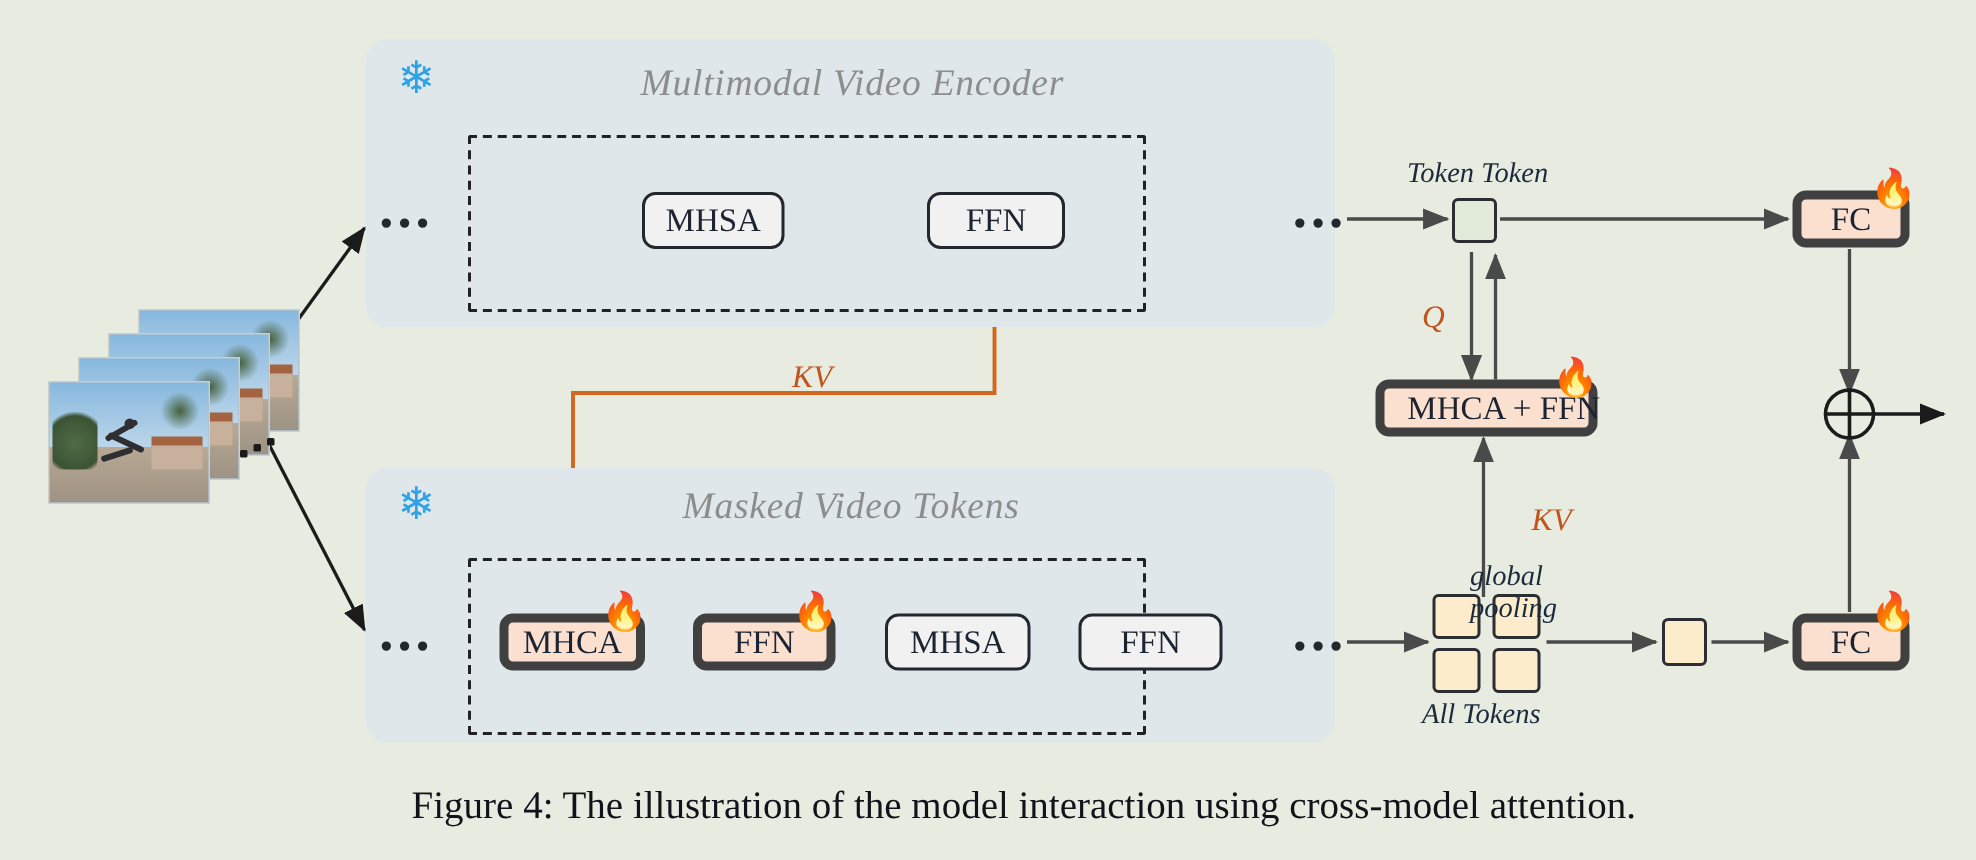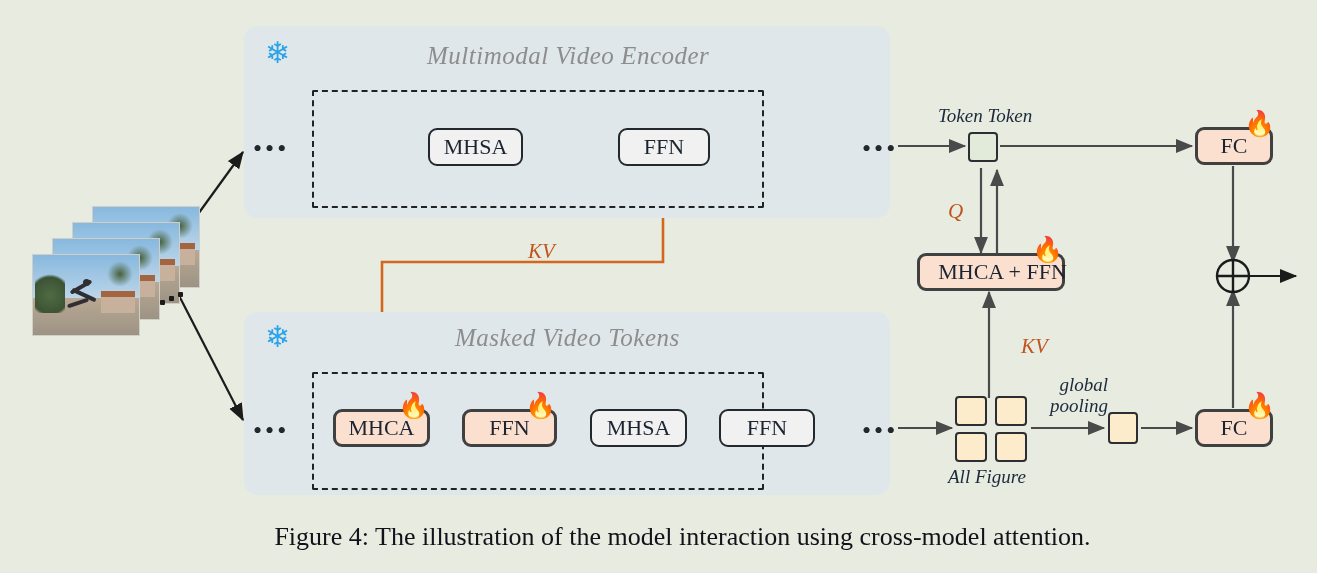--- a/index.html
+++ b/index.html
@@ -43,21 +43,21 @@
     display:flex;align-items:center;justify-content:center;
     border-radius:9px;
     font-size:22px;
     color:#1b2430;
     background:#f1f1f1;
     border:2px solid #23282e;
     white-space:nowrap;
   }
   .node.warm{
     background:#fbe0d0;
-    border:3px solid #404040;
+    border:6px solid #404040;
   }
   .flame{
     position:absolute;
     font-size:25px;
     line-height:1;
     user-select:none;
     pointer-events:none;
   }
   .ellip{
     position:absolute;
@@ -283,23 +283,23 @@
   </div>
 
   <div class="lbl kv" style="left:1001px;top:335px;">KV</div>
 
   <div style="position:absolute;left:955px;top:396px;width:76px;height:66px;">
     <div class="tok cream" style="left:0;top:0;width:32px;height:30px;position:absolute;"></div>
     <div class="tok cream" style="left:40px;top:0;width:32px;height:30px;position:absolute;"></div>
     <div class="tok cream" style="left:0;top:36px;width:32px;height:30px;position:absolute;"></div>
     <div class="tok cream" style="left:40px;top:36px;width:32px;height:30px;position:absolute;"></div>
   </div>
-  <div class="lbl" style="left:948px;top:466px;">All Figure</div>
-
-  <div class="lbl" style="left:1050px;top:374px;text-align:right;">
+  <div class="lbl" style="left:948px;top:466px;">All Tokens</div>
+
+  <div class="lbl" style="left:980px;top:374px;text-align:left;">
     <div>global</div>
     <div>pooling</div>
   </div>
   <div class="tok cream" style="left:1108px;top:412px;width:30px;height:32px;"></div>
 
   <div class="node warm" style="left:1195px;top:127px;width:78px;height:38px;">
     <span>FC</span>
     <span class="flame" style="left:46px;top:-19px;">🔥</span>
   </div>
   <div class="node warm" style="left:1195px;top:409px;width:78px;height:38px;">

